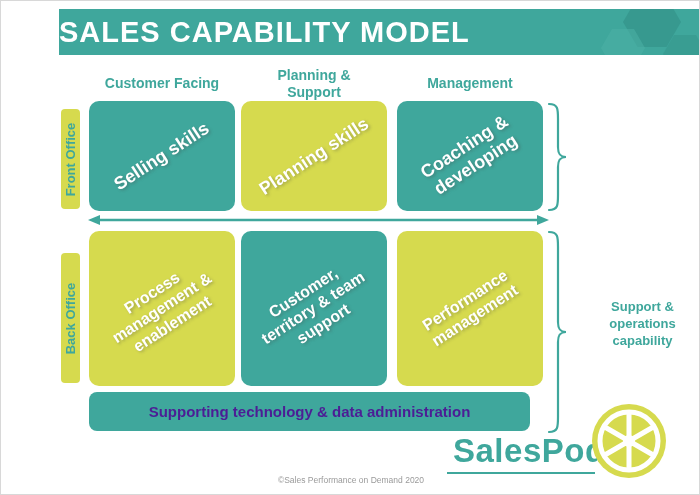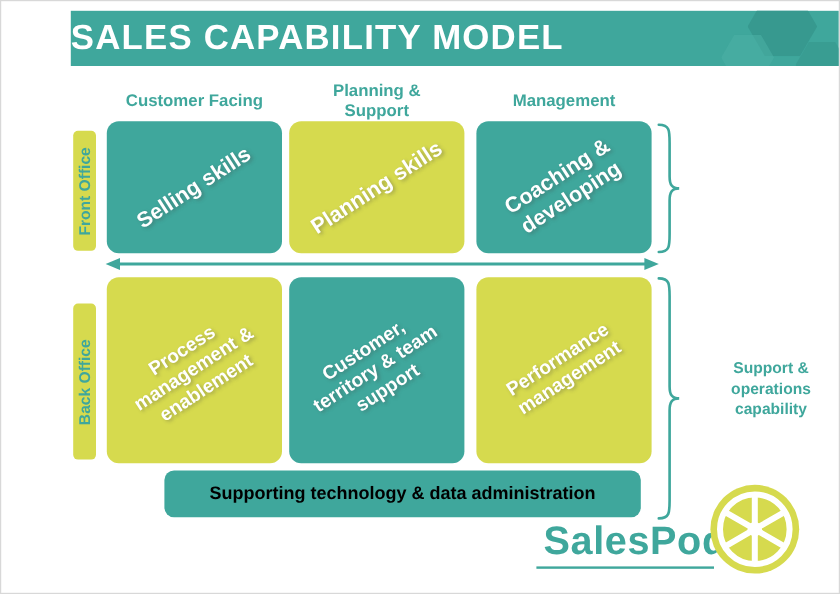--- a/index.html
+++ b/index.html
@@ -42,23 +42,23 @@
   }
   .t-lg{font-size:18px;}
   .t-md{font-size:16px;}
   .bracket{position:absolute;}
   .bracket-label{
     position:absolute;color:#3FA79C;font-weight:bold;font-size:13px;
     text-align:center;white-space:pre-line;line-height:1.3;
   }
   .arrow{position:absolute;left:85px;top:212px;}
   .bottom-bar{
-    position:absolute;left:88px;top:391px;width:397px;height:39px;
+    position:absolute;left:88px;top:391px;width:441px;height:39px;
     background:#3FA79C;border-radius:8px;display:flex;align-items:center;
-    justify-content:center;color:#000000;font-weight:bold;font-size:15px;margin-left:48px;
+    justify-content:center;color:#4c1d95;font-weight:bold;font-size:15px;
   }
   .logo-text{
     position:absolute;left:452px;top:431px;color:#3FA79C;
     font-size:33px;font-weight:600;letter-spacing:.5px;
   }
   .logo-underline{
     position:absolute;left:446px;top:471px;width:148px;height:2px;background:#3FA79C;
   }
   .pod{position:absolute;left:588px;top:400px;}
   .copyright{
@@ -146,14 +146,15 @@
       <line x1="40" y1="40" x2="40" y2="14"></line>
       <line x1="40" y1="40" x2="62.5" y2="27"></line>
       <line x1="40" y1="40" x2="62.5" y2="53"></line>
       <line x1="40" y1="40" x2="40" y2="66"></line>
       <line x1="40" y1="40" x2="17.5" y2="53"></line>
       <line x1="40" y1="40" x2="17.5" y2="27"></line>
     </g>
     <circle cx="40" cy="40" r="6" fill="#ffffff"></circle>
   </svg>
 
+  <div class="copyright">©Sales Performance on Demand 2020</div>
 
 </div>
 
 </body></html>

